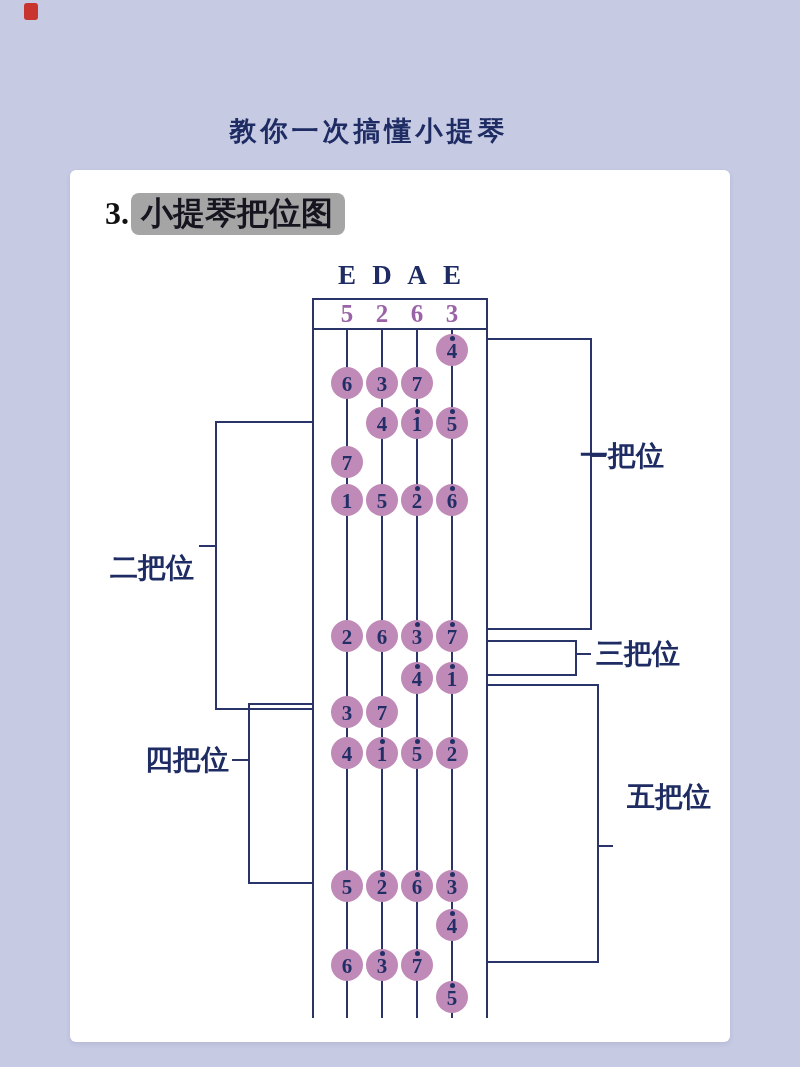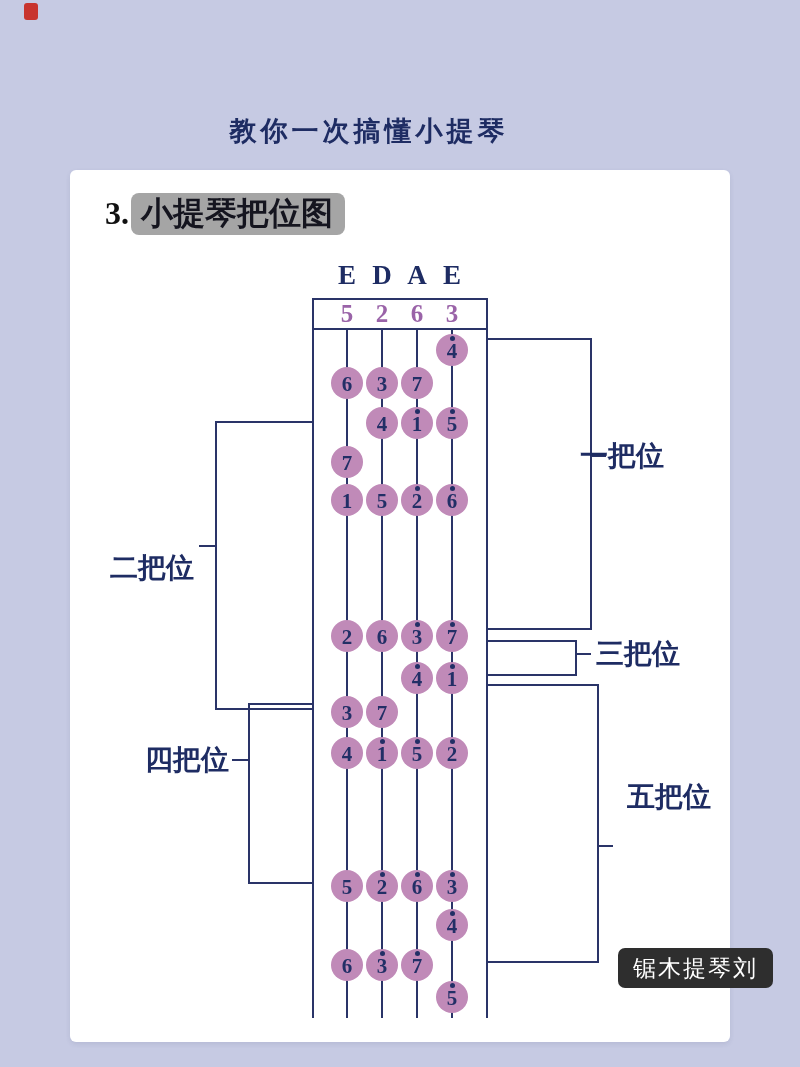--- a/index.html
+++ b/index.html
@@ -235,14 +235,13 @@
       <div class="connector" style="left: 575px; top: 653px; width: 16px;"></div>
       <div class="pos-label" style="left: 596px; top: 638px; text-align: right;">三把位</div>
       <div class="bracket" style="left: 248px; top: 703px; width: 66px; height: 181px; border-top: 2px solid rgb(42, 52, 104); border-bottom: 2px solid rgb(42, 52, 104); border-left: 2px solid rgb(42, 52, 104);"></div>
       <div class="connector" style="left: 232px; top: 759px; width: 16px;"></div>
       <div class="pos-label" style="left: 145px; top: 744px;">四把位</div>
       <div class="bracket" style="left: 486px; top: 684px; width: 113px; height: 279px; border-top: 2px solid rgb(42, 52, 104); border-bottom: 2px solid rgb(42, 52, 104); border-right: 2px solid rgb(42, 52, 104);"></div>
       <div class="connector" style="left: 597px; top: 845px; width: 16px;"></div>
       <div class="pos-label" style="left: 615px; top: 781px; margin-left: 12px;">五把位</div>
     </div>
 
-  <div class="watermark">锯木提琴刘</div>
 </div>
 
 </body></html>

